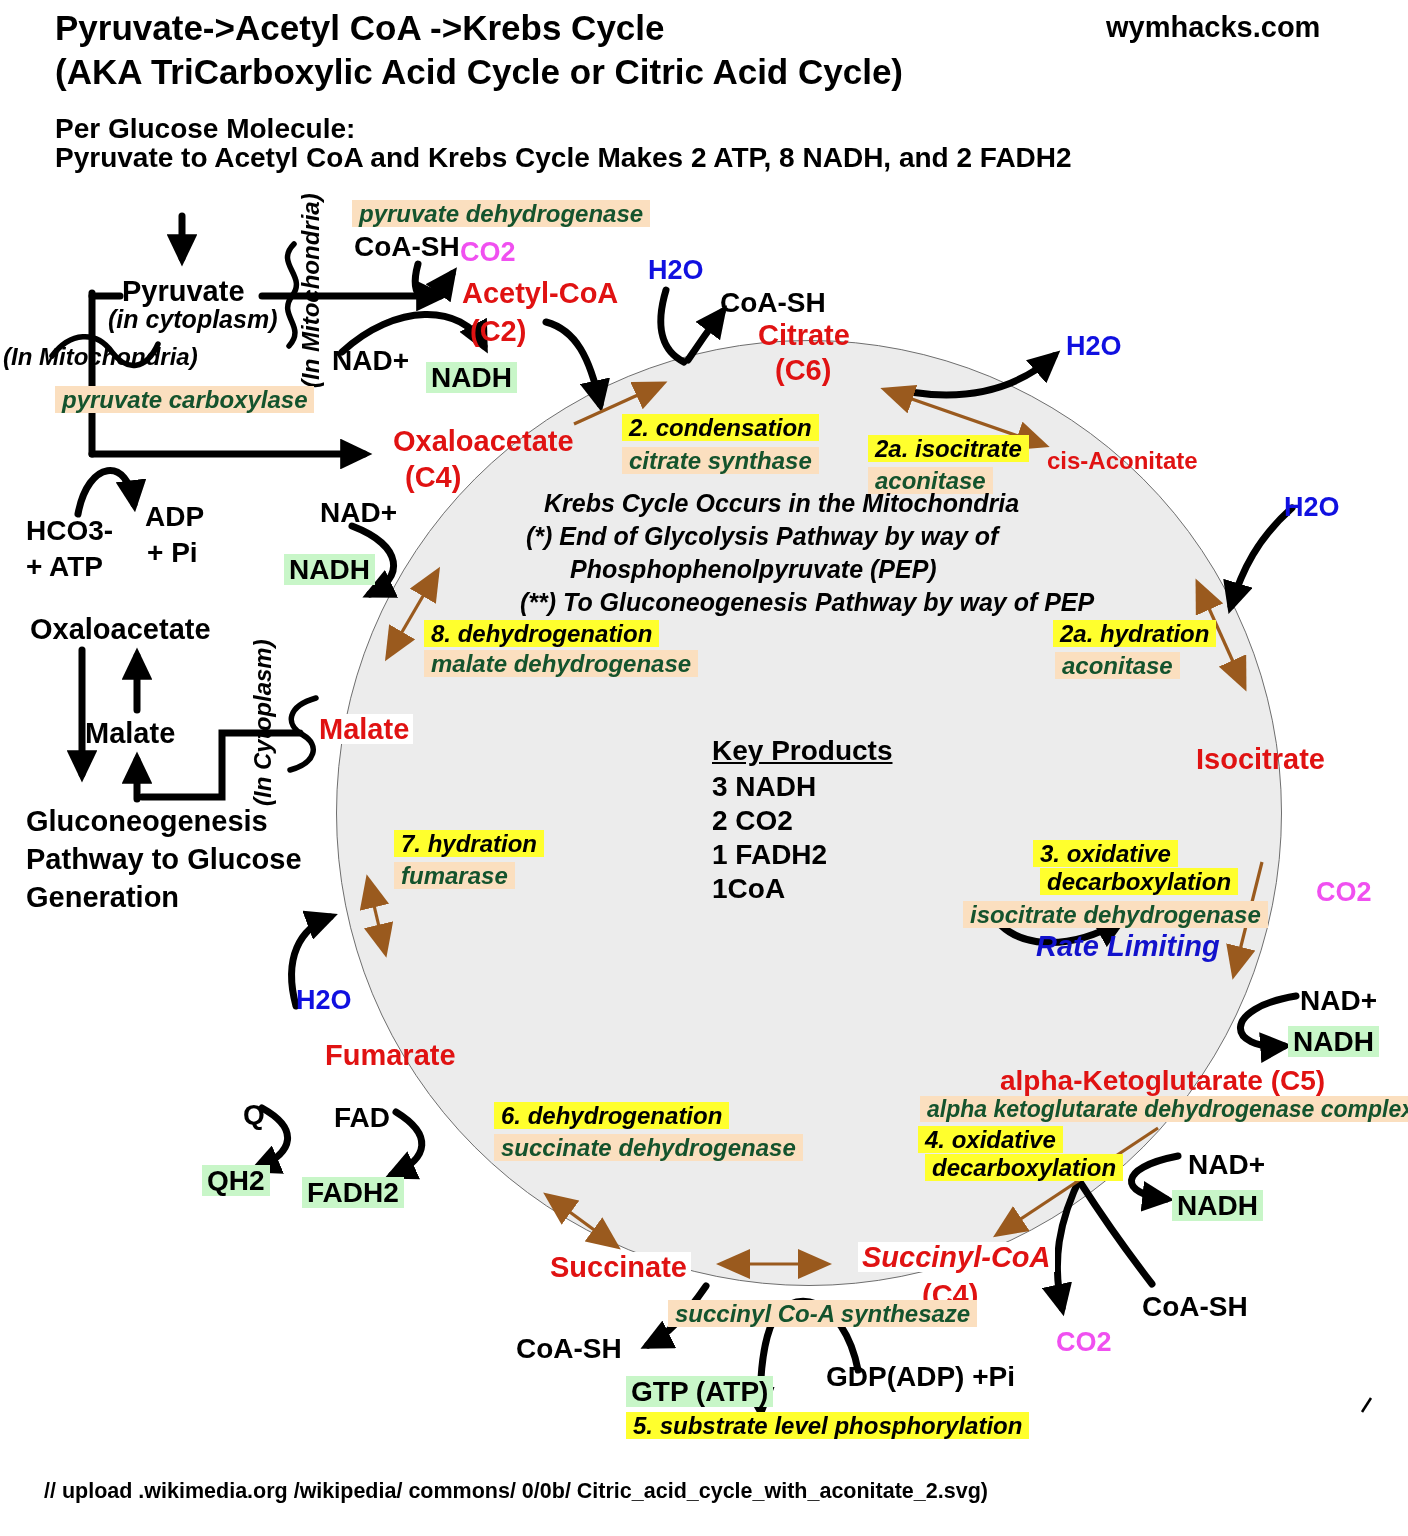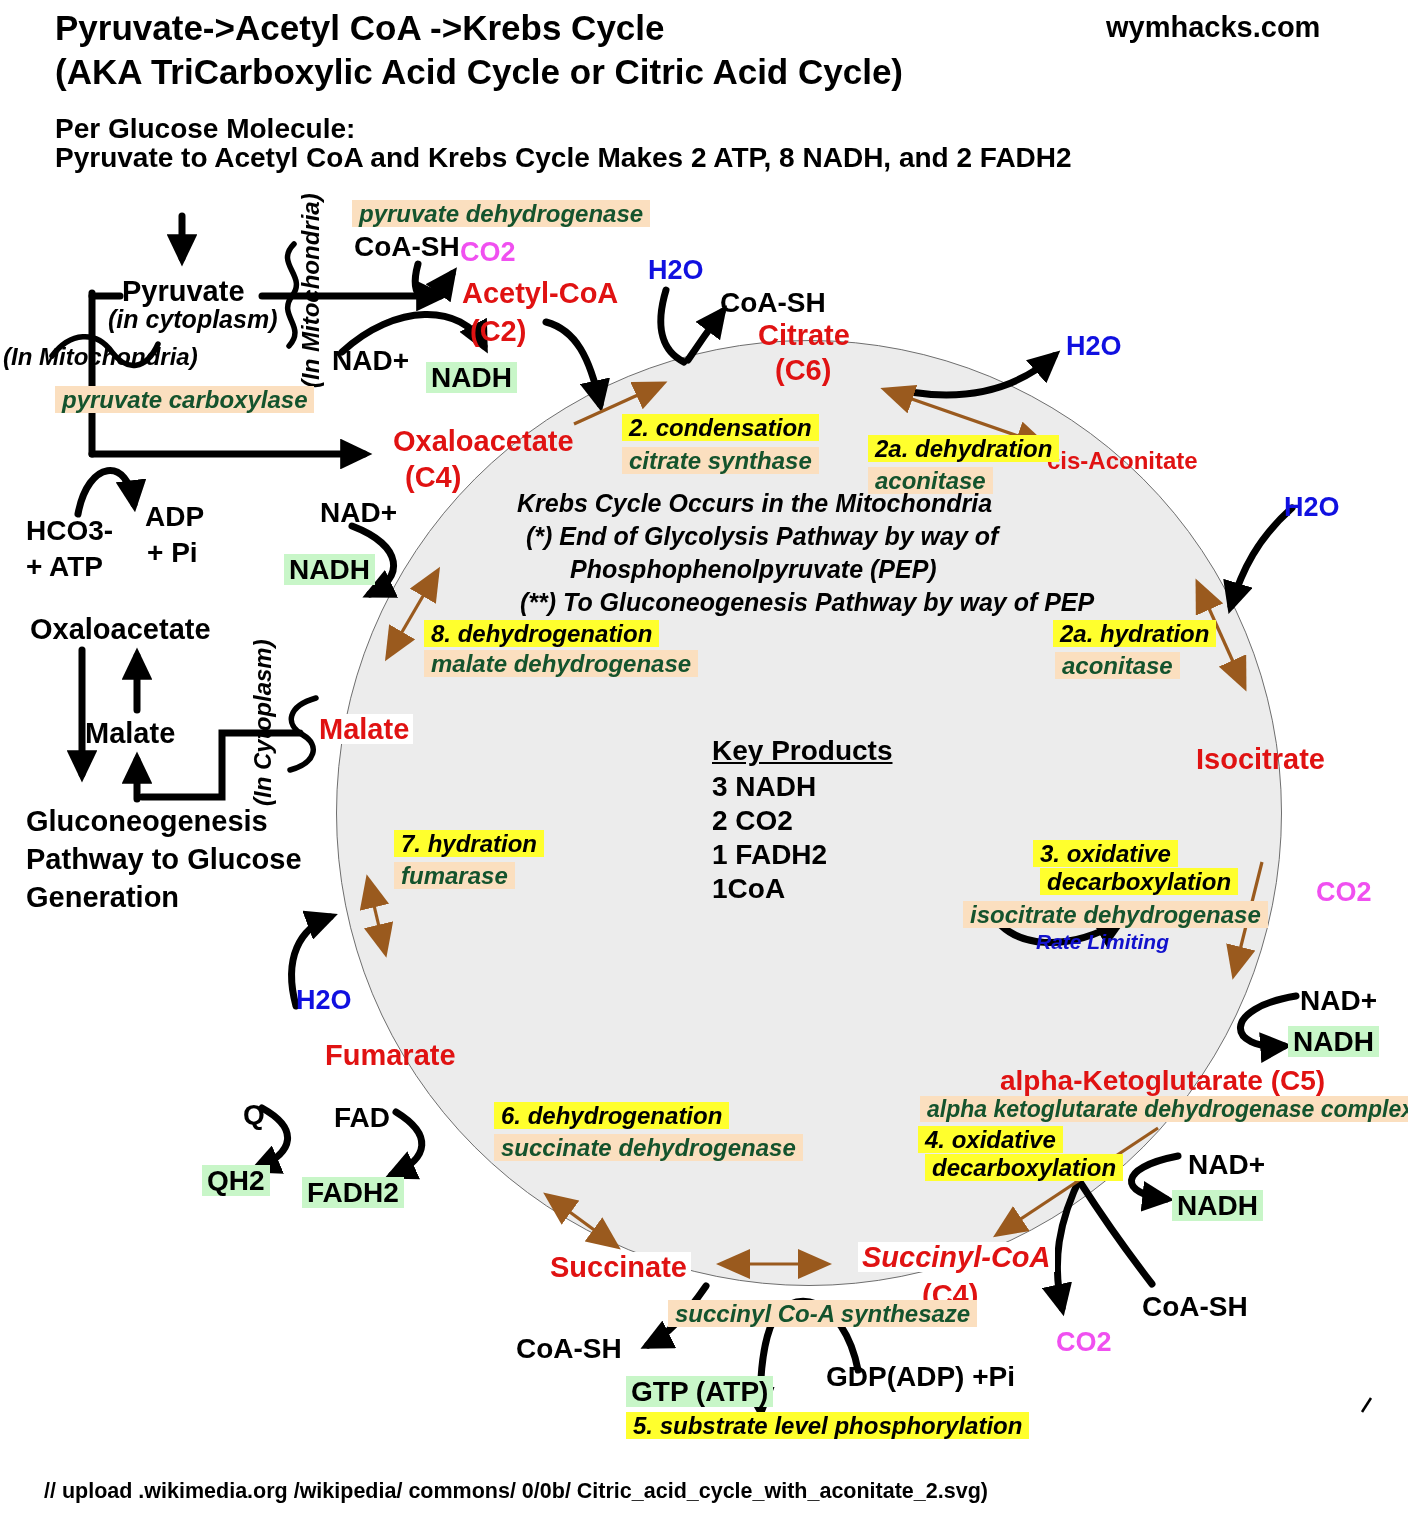--- a/index.html
+++ b/index.html
@@ -18,21 +18,21 @@
   .blue{font-size:27px;color:#1010e0;}
   .magenta{font-size:27px;color:#f050f0;}
   .greenbg{background:#c8f6c8;padding:1px 5px;}
   .whitebg{background:#ffffff;padding:0 4px;}
   .step{font-size:24px;font-style:italic;background:#ffff2d;color:#000;padding:1px 7px;}
   .enz{font-size:24px;font-style:italic;background:#fbdfbf;color:#14532d;padding:1px 7px;}
   .ital{font-style:italic;}
   .cen{font-size:25px;font-style:italic;color:#000;}
   .key{font-size:28px;color:#000;}
   .underline{text-decoration:underline;}
-  .rate{font-size:21px;font-style:italic;color:#1212cc;}
+  .rate{font-size:29px;font-style:italic;color:#1212cc;}
   .foot{font-size:21.5px;color:#000;}
   .vert{transform:rotate(-90deg);transform-origin:0 0;font-size:24px;font-style:italic;}
 </style>
 </head>
 <body>
 
 <div id="stage">
 
   <div id="cycle-circle"></div>
 
@@ -130,26 +130,26 @@
   <div class="lbl black28" style="left:720px;top:288px;">CoA-SH</div>
   <div class="lbl node" style="left:758px;top:320px;">Citrate</div>
   <div class="lbl node" style="left:775px;top:355px;">(C6)</div>
   <div class="lbl blue" style="left:1066px;top:332px;">H2O</div>
   <div class="lbl node" style="left:1047px;top:448px;font-size:24px;">cis-Aconitate</div>
   <div class="lbl blue" style="left:1284px;top:493px;">H2O</div>
   <div class="lbl node" style="left:1196px;top:744px;">Isocitrate</div>
 
   <div class="lbl step" style="left:622px;top:414px;">2. condensation</div>
   <div class="lbl enz" style="left:622px;top:447px;">citrate synthase</div>
-  <div class="lbl step" style="left:868px;top:435px;">2a. dehydration</div>
+  <div class="lbl step" style="left:868px;top:435px;">2a. isocitrate</div>
   <div class="lbl enz" style="left:868px;top:467px;">aconitase</div>
   <div class="lbl step" style="left:1053px;top:620px;">2a. hydration</div>
   <div class="lbl enz" style="left:1055px;top:652px;">aconitase</div>
 
-  <div class="lbl cen" style="left:517px;top:490px;">Krebs Cycle Occurs in the Mitochondria</div>
+  <div class="lbl cen" style="left:544px;top:490px;">Krebs Cycle Occurs in the Mitochondria</div>
   <div class="lbl cen" style="left:526px;top:523px;">(*) End of Glycolysis Pathway by way of</div>
   <div class="lbl cen" style="left:570px;top:556px;">Phosphophenolpyruvate (PEP)</div>
   <div class="lbl cen" style="left:520px;top:589px;">(**) To Gluconeogenesis Pathway by way of PEP</div>
 
   <div class="lbl key underline" style="left:712px;top:736px;">Key Products</div>
   <div class="lbl key" style="left:712px;top:772px;">3 NADH</div>
   <div class="lbl key" style="left:712px;top:806px;">2 CO2</div>
   <div class="lbl key" style="left:712px;top:840px;">1 FADH2</div>
   <div class="lbl key" style="left:712px;top:874px;">1CoA</div>
 

